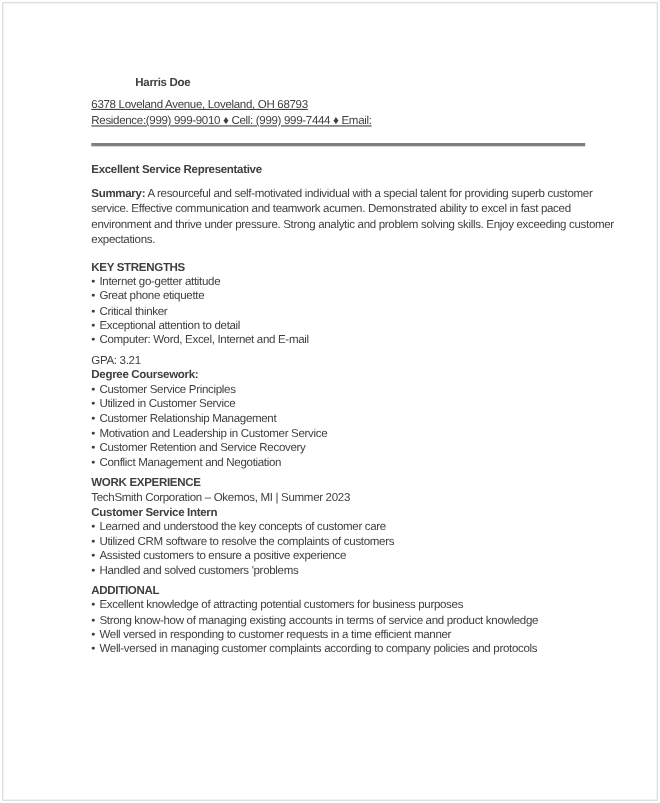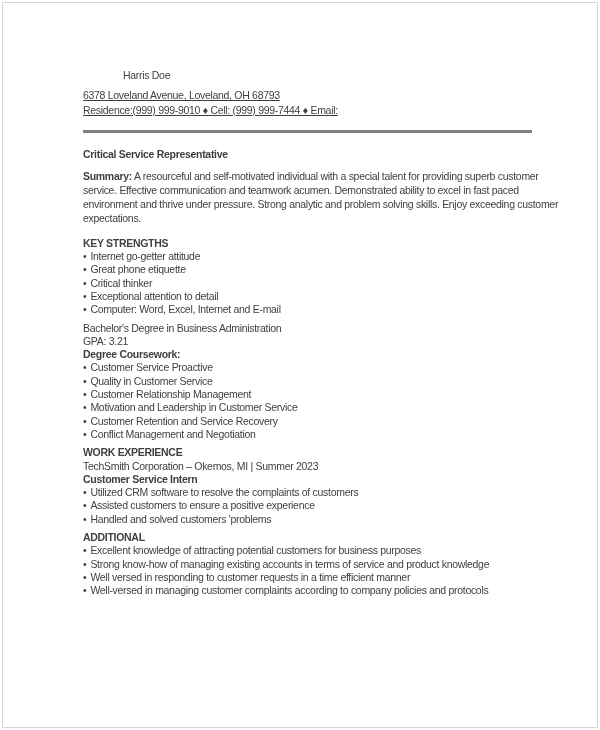--- a/index.html
+++ b/index.html
@@ -15,21 +15,21 @@
     overflow: hidden;
   }
   .content {
     padding: 66px 30px 0 80px;
     color: var(--text, #3f3f3f);
     font-size: 10.5px;
     letter-spacing: -0.3px;
     line-height: 13.3px;
   }
   .doc-title { font-weight: bold; margin-bottom: 27px; }
-  .name      { font-weight: normal; margin-bottom: 6px; padding-left: 40px; }
+  .name      { font-weight: bold; margin-bottom: 6px; padding-left: 40px; }
   .addr      { line-height: 14.6px; text-decoration: underline; }
   .divider   {
     height: 3px; width: 449px;
     background: var(--divider, #7f7f7f);
     margin: 13px 0 15px 0;
   }
   .job-title { font-weight: bold; margin-bottom: 7px; }
   .summary   { margin: 0 0 12px 0; line-height: 14px; }
   .summary b { font-weight: bold; }
   .section   { margin-top: 5px; }
@@ -45,56 +45,56 @@
 <div class="page">
   <div class="content">
 
 
     <div class="name">Harris Doe</div>
     <div class="addr">6378 Loveland Avenue, Loveland, OH 68793</div>
     <div class="addr">Residence:(999) 999-9010 ♦ Cell: (999) 999-7444 ♦ Email:</div>
 
     <div class="divider"></div>
 
-    <div class="job-title">Critical Service Representative</div>
+    <div class="job-title">Excellent Service Representative</div>
 
     <p class="summary"><b>Summary:</b> <span>A resourceful and self-motivated individual with a special talent for providing superb customer service. Effective communication and teamwork acumen. Demonstrated ability to excel in fast paced environment and thrive under pressure. Strong analytic and problem solving skills. Enjoy exceeding customer expectations.</span></p>
 
     <div class="section">
       <div class="heading">KEY STRENGTHS</div>
       <div>
           <div class="li"><span class="bullet">•</span><span>Internet go-getter attitude</span></div>
           <div class="li"><span class="bullet">•</span><span>Great phone etiquette</span></div>
           <div class="li"><span class="bullet">•</span><span>Critical thinker</span></div>
           <div class="li"><span class="bullet">•</span><span>Exceptional attention to detail</span></div>
           <div class="li"><span class="bullet">•</span><span>Computer: Word, Excel, Internet and E-mail</span></div>
         </div>
     </div>
 
     <div class="section">
       <div>
-          <div class="line">Bachelor's Degree in Business Administration</div>
           <div class="line">GPA: 3.21</div>
         </div>
       <div class="subheading">Degree Coursework:</div>
       <div>
-          <div class="li"><span class="bullet">•</span><span>Customer Service Proactive</span></div>
-          <div class="li"><span class="bullet">•</span><span>Quality in Customer Service</span></div>
+          <div class="li"><span class="bullet">•</span><span>Customer Service Principles</span></div>
+          <div class="li"><span class="bullet">•</span><span>Utilized in Customer Service</span></div>
           <div class="li"><span class="bullet">•</span><span>Customer Relationship Management</span></div>
           <div class="li"><span class="bullet">•</span><span>Motivation and Leadership in Customer Service</span></div>
           <div class="li"><span class="bullet">•</span><span>Customer Retention and Service Recovery</span></div>
           <div class="li"><span class="bullet">•</span><span>Conflict Management and Negotiation</span></div>
         </div>
     </div>
 
     <div class="section">
       <div class="heading">WORK EXPERIENCE</div>
       <div class="line">TechSmith Corporation – Okemos, MI | Summer 2023</div>
       <div class="subheading">Customer Service Intern</div>
       <div>
+          <div class="li"><span class="bullet">•</span><span>Learned and understood the key concepts of customer care</span></div>
           <div class="li"><span class="bullet">•</span><span>Utilized CRM software to resolve the complaints of customers</span></div>
           <div class="li"><span class="bullet">•</span><span>Assisted customers to ensure a positive experience</span></div>
           <div class="li"><span class="bullet">•</span><span>Handled and solved customers 'problems</span></div>
         </div>
     </div>
 
     <div class="section">
       <div class="heading">ADDITIONAL</div>
       <div>
           <div class="li"><span class="bullet">•</span><span>Excellent knowledge of attracting potential customers for business purposes</span></div>

